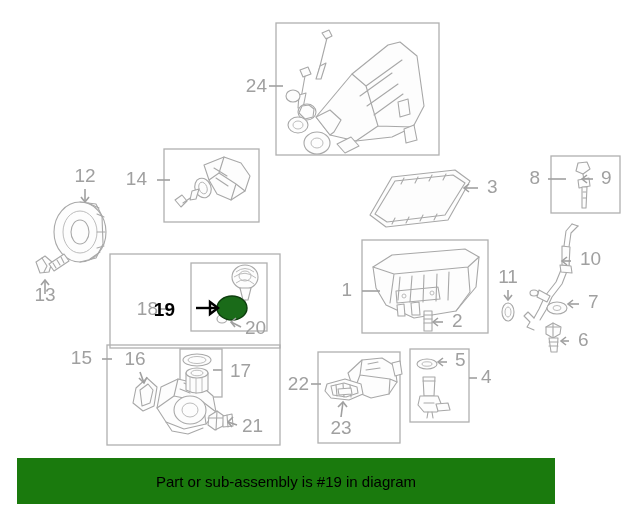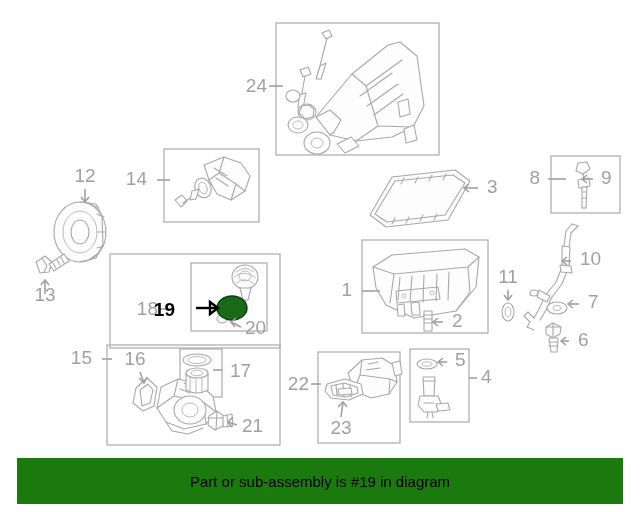--- a/index.html
+++ b/index.html
@@ -24,21 +24,21 @@
     position: absolute;
     left: 0; top: 0;
     width: 640px;
     height: 512px;
     display: block;
   }
   .note-banner {
     position: absolute;
     left: 17px;
     top: 458px;
-    width: 606px;
+    width: 538px;
     height: 46px;
     background: #1a7a0d;
     display: flex;
     flex-direction: column;
     align-items: center;
     justify-content: center;
     box-sizing: border-box;
   }
   .note-line {
     color: #000000;

